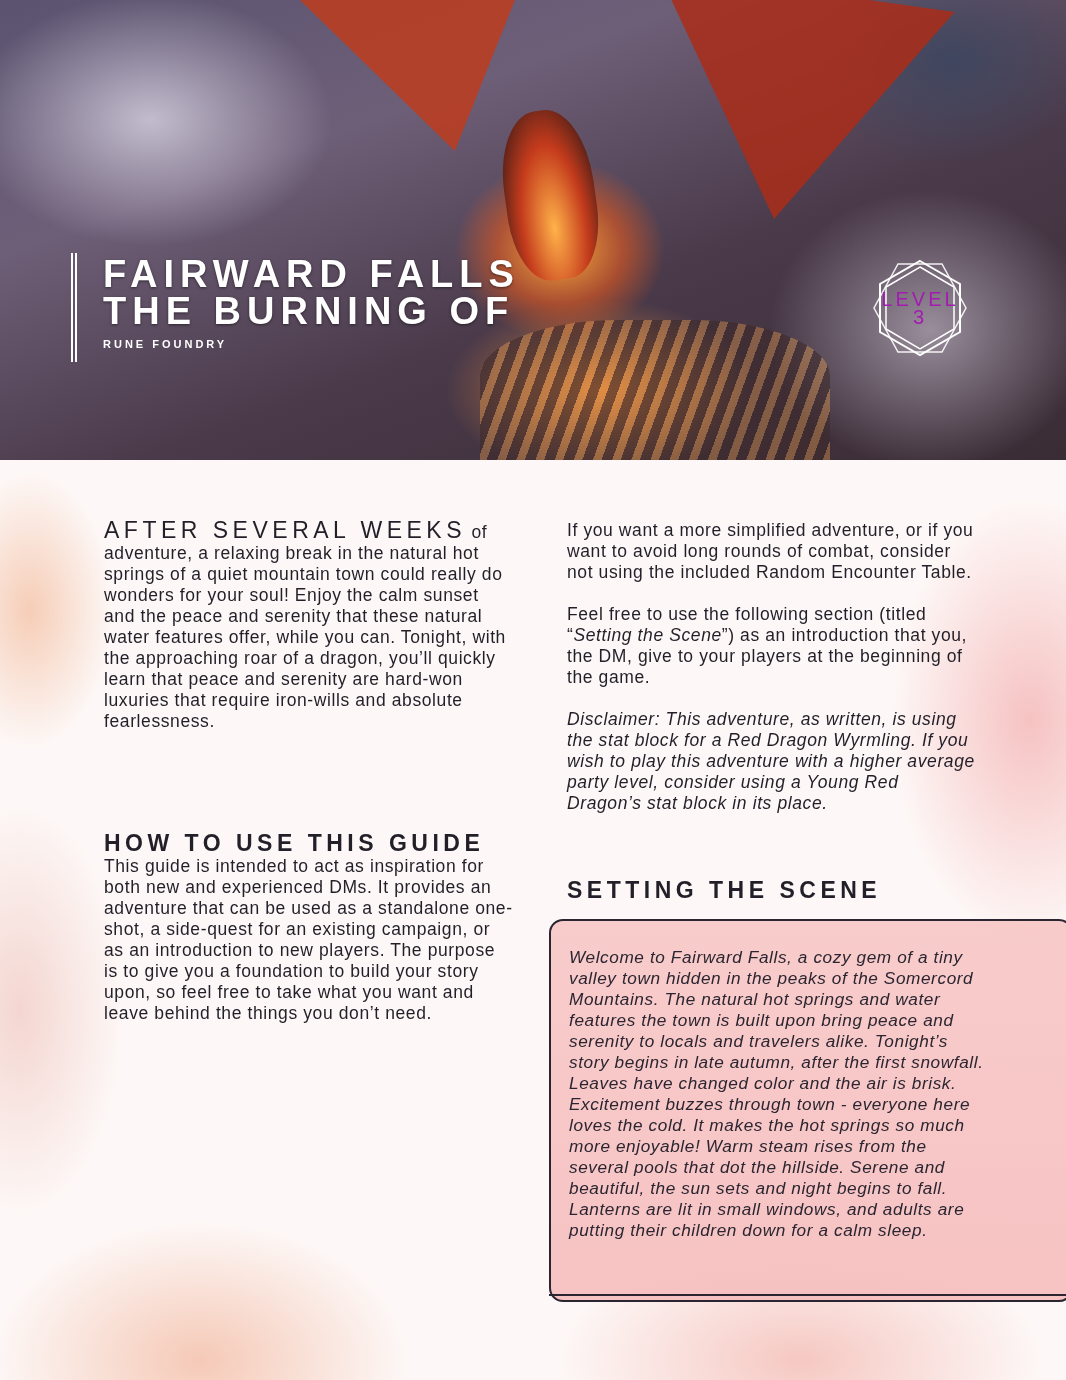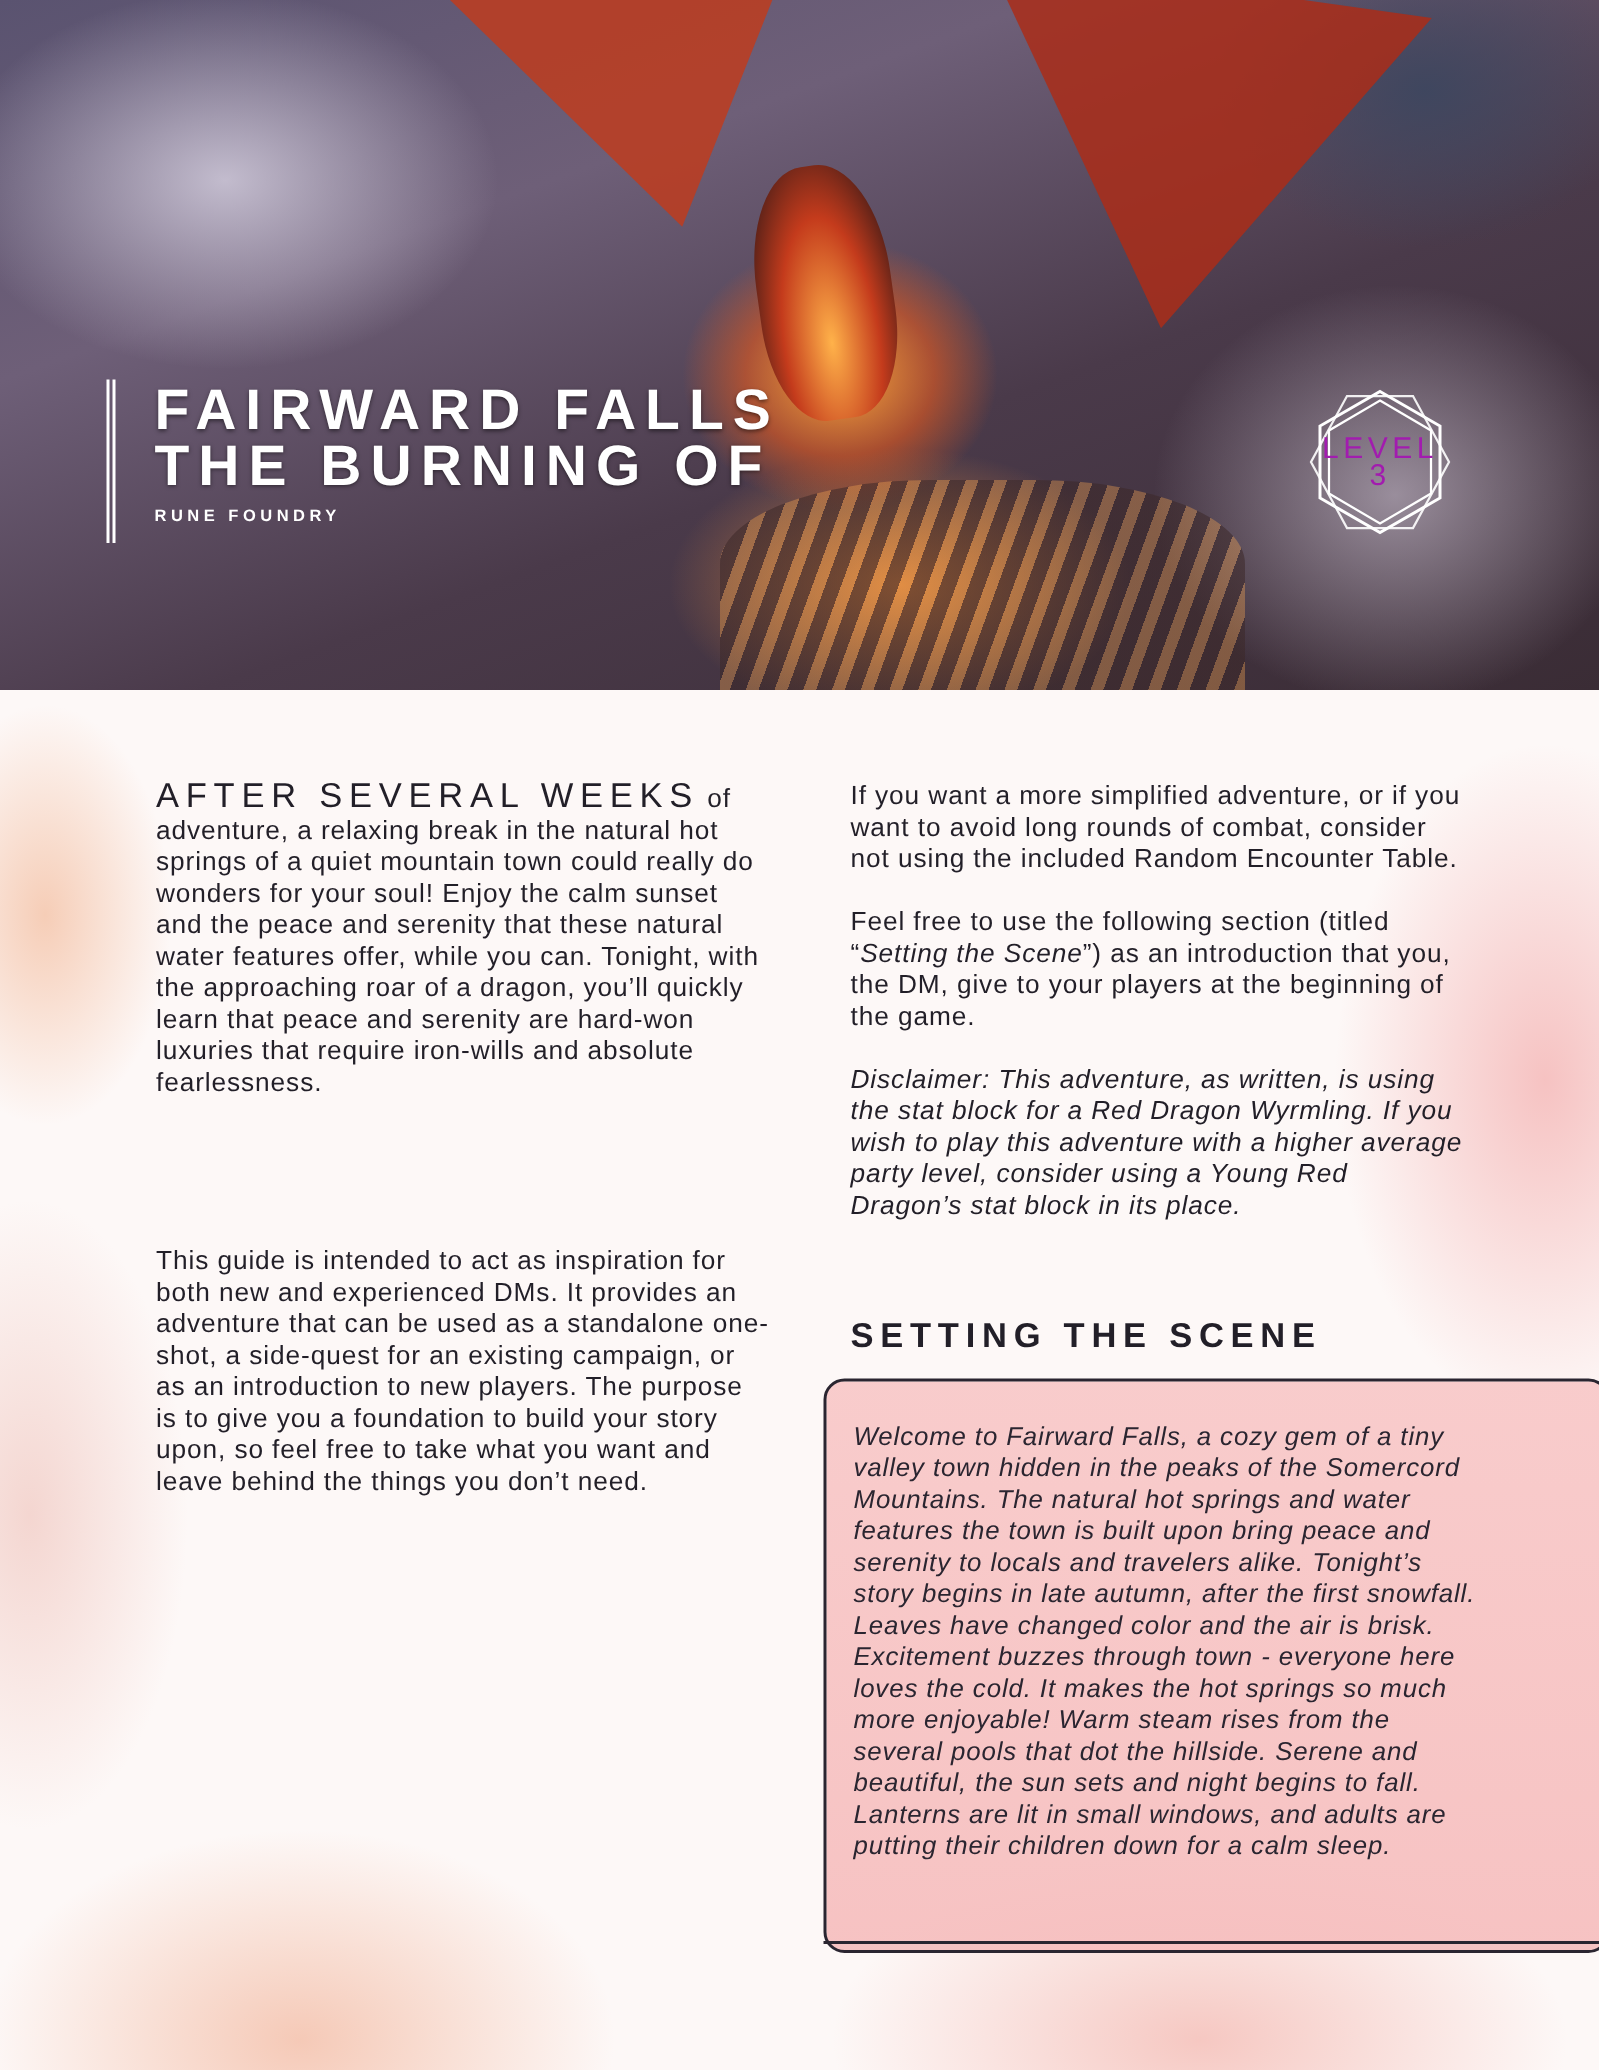--- a/index.html
+++ b/index.html
@@ -77,20 +77,21 @@
     <div>3</div>
   </div>
 </div>
 
 <div class="lower"></div>
 
 <div class="col col-left">
   <p><span class="sec-heading-inline">AFTER SEVERAL WEEKS</span><span> of adventure, a relaxing break in the natural hot springs of a quiet mountain town could really do wonders for your soul! Enjoy the calm sunset and the peace and serenity that these natural water features offer, while you can. Tonight, with the approaching roar of a dragon, you’ll quickly learn that peace and serenity are hard-won luxuries that require iron-wills and absolute fearlessness.</span></p>
   <div class="gap" style="height:53px"></div>
   <div class="gap" style="height:45px"></div>
+  <p class="h">HOW TO USE THIS GUIDE</p>
   <p>This guide is intended to act as inspiration for both new and experienced DMs. It provides an adventure that can be used as a standalone one-shot, a side-quest for an existing campaign, or as an introduction to new players. The purpose is to give you a foundation to build your story upon, so feel free to take what you want and leave behind the things you don’t need.</p>
 </div>
 
 <div class="col col-right">
   <p>If you want a more simplified adventure, or if you want to avoid long rounds of combat, consider not using the included Random Encounter Table.</p>
   <div class="gap-sm"></div>
   <p><span>Feel free to use the following section (titled “</span><em>Setting the Scene</em><span>”) as an introduction that you, the DM, give to your players at the beginning of the game.</span></p>
   <div class="gap-sm"></div>
   <p class="ital">Disclaimer: This adventure, as written, is using the stat block for a Red Dragon Wyrmling. If you wish to play this adventure with a higher average party level, consider using a Young Red Dragon’s stat block in its place.</p>
 </div>

